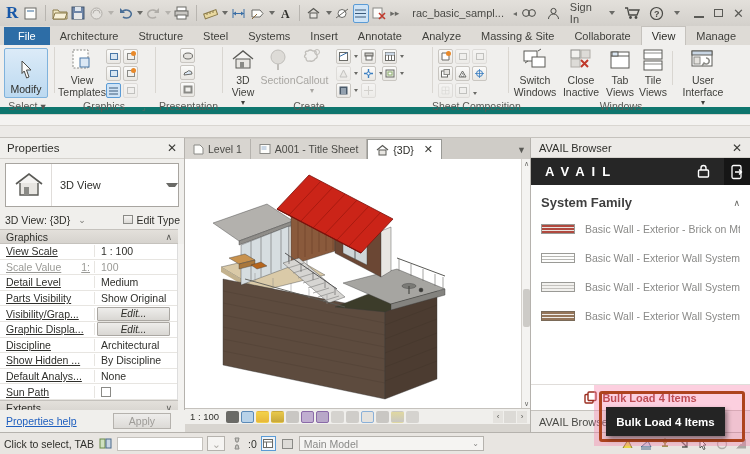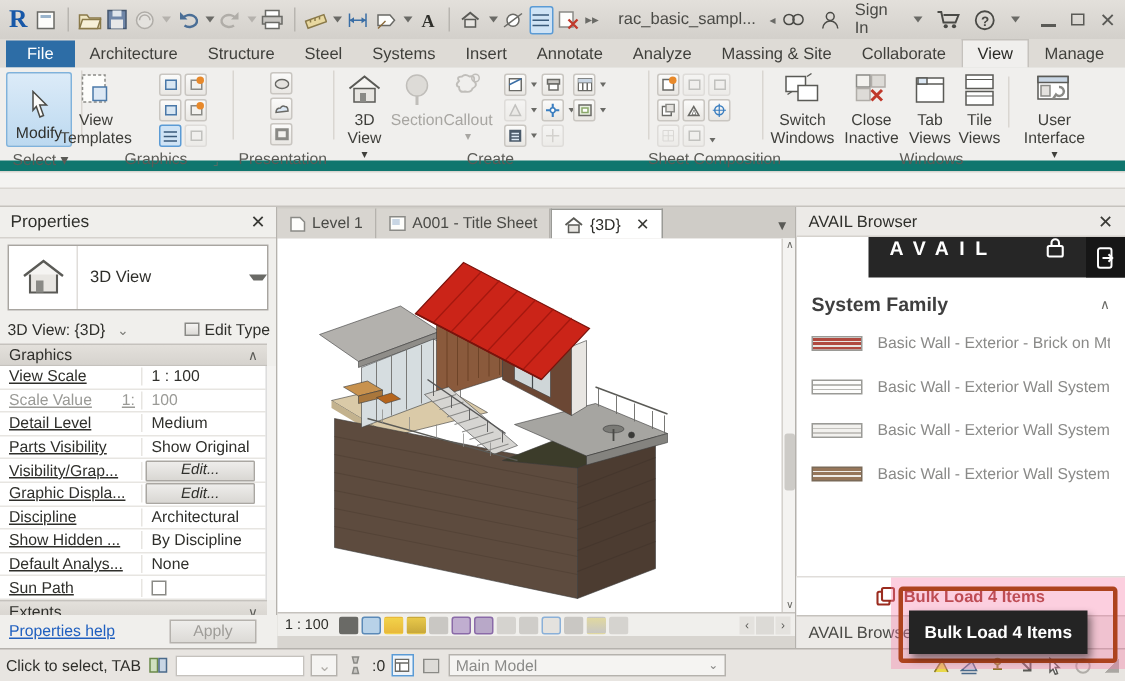--- a/index.html
+++ b/index.html
@@ -97,21 +97,21 @@
   .vcb .scale{font-size:9.5px;color:#2f2f2b;margin:0 5px 0 2px;white-space:nowrap;}
   .vci{width:13px;height:12px;border-radius:2px;display:inline-block;border:1px solid transparent;}
   .vcb .hnav{margin-left:auto;display:flex;gap:1px;align-items:center;}
   .hbtn{width:10px;height:12px;font-size:8px;line-height:12px;text-align:center;color:#5a5a56;background:#e4e2de;}
   .hgrip{width:12px;height:12px;background:#dcdad6;}
 
   
   .avail{left:530px;top:138px;width:220px;height:294px;background:#fff;border-left:1px solid #b5b2ad;}
   .ahead{height:20px;background:#eceae7;display:flex;align-items:center;padding:0 8px;font-size:11px;color:#2f2f2b;border-bottom:1px solid #d5d2cd;}
   .ahead .x{margin-left:auto;font-size:12px;color:#3a3a36;}
-  .abar{height:27px;background:#262626;display:flex;align-items:flex-start;padding-left:14px;margin-left:48px;}
+  .abar{height:27px;background:#262626;display:flex;align-items:center;padding-left:14px;}
   .abrand{color:#fff;font-size:13px;letter-spacing:7px;font-weight:bold;}
   .alock{margin-left:auto;margin-right:14px;}
   .aexit{width:26px;height:27px;background:#161616;display:flex;align-items:center;justify-content:center;}
   .asection{display:flex;align-items:center;padding:10px 10px 4px;font-size:13px;font-weight:bold;color:#3f3f3f;}
   .asection .chev{margin-left:auto;color:#6a6a66;font-size:9px;font-weight:normal;}
   .aitem{display:flex;align-items:center;gap:10px;padding:8.5px 10px;}
   .sw{width:34px;height:10px;border:1px solid #9a9a96;flex:none;}
   .sw.brick{background:repeating-linear-gradient(180deg,#b0493f 0 2px,#e8e4e0 2px 3px);}
   .sw.lite{background:repeating-linear-gradient(180deg,#fdfdfc 0 2px,#b8b8b4 2px 3px);}
   .sw.lite2{background:repeating-linear-gradient(180deg,#f2f1ee 0 2px,#c4c2be 2px 3px);}
@@ -302,21 +302,21 @@
 
     <div class="modifybtn">
       <svg width="16" height="20">
           <path d="M4 1 L13 10 L8.5 10 L11 17 L8.6 18 L6.2 11 L4 13.5 Z" fill="#fbfbfa" stroke="#4a4a46"></path>
         </svg>
       <span>Modify</span>
     </div>
     <div class="plabel" style="left:0;width:54px;"><span>Select</span> ▾</div>
     <div class="rdiv" style="left:54px;"></div>
 
-    <div class="bigbtn" style="left:40px;width:48px;">
+    <div class="bigbtn" style="left:58px;width:48px;">
       <span class="bicon">
           <svg width="24" height="24">
             <rect x="3" y="2" width="15" height="18" fill="#fdfdfb" stroke="#8a8a86" stroke-dasharray="2 1.5"></rect>
             <rect x="10" y="10" width="9" height="9" fill="#dce8f4" stroke="#4a78a8"></rect>
           </svg>
         </span>
       <span>View Templates</span>
     </div>
     <div class="sgrid" style="left:106px;top:4px;grid-template-columns:15px 15px;">
       <span class="si accb">
@@ -447,21 +447,21 @@
         </span>
         <span class="sdd"></span>
       <span class="si">
           <svg width="10" height="9">
             <rect x="1" y="1" width="8" height="7" fill="#e8f0e0" stroke="#6a6a66"></rect>
             <rect x="3" y="3" width="4" height="3" fill="#fff" stroke="#8aa86a"></rect>
           </svg>
         </span>
         <span class="sdd"></span>
     </div>
-    <div class="plabel" style="left:222px;width:210px;"><span>Create</span></div>
+    <div class="plabel" style="left:204px;width:210px;"><span>Create</span></div>
     <div class="rdiv" style="left:432px;"></div>
 
     <div class="sgrid" style="left:438px;top:4px;grid-template-columns:15px 15px 15px;">
       <span class="si acco">
           <svg width="9" height="9">
             <path d="M1 1 h5 l2 2 v5 h-7 Z" fill="#fff" stroke="#6a6a66"></path>
           </svg>
         </span>
       <span class="si dis">
           <span class="in"></span>

